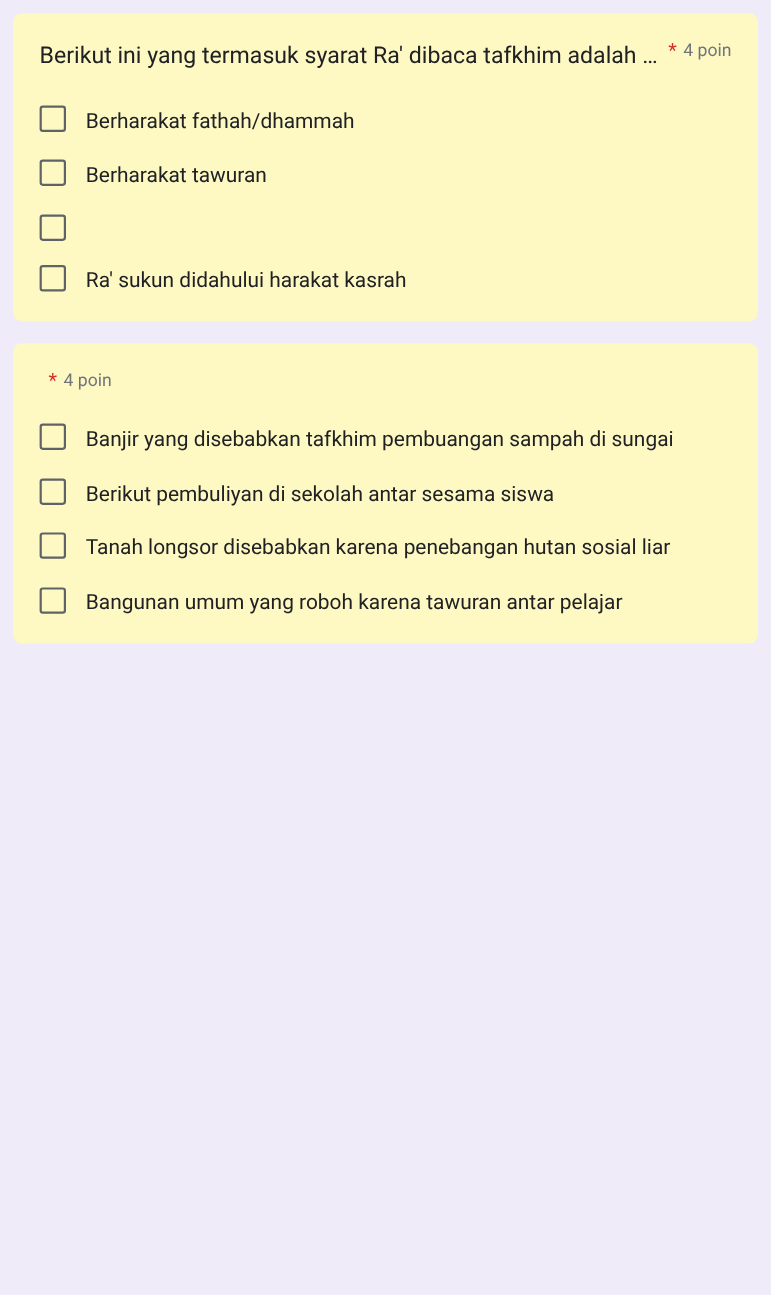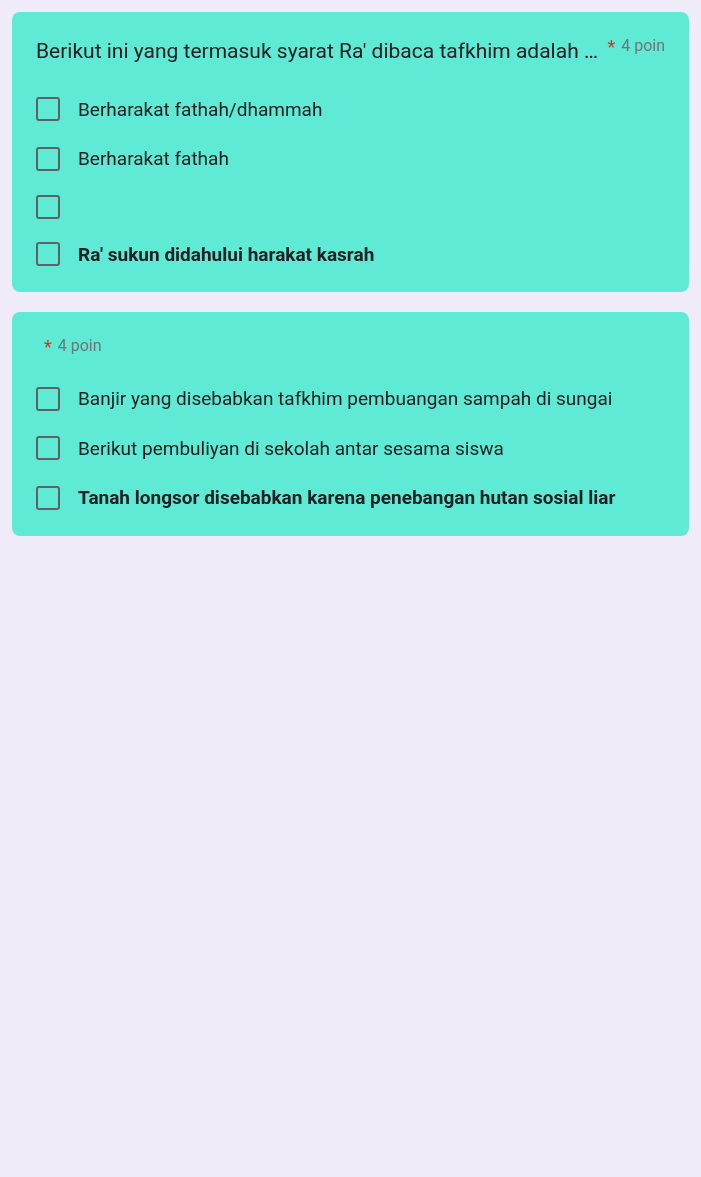--- a/index.html
+++ b/index.html
@@ -7,21 +7,21 @@
       padding: 0;
       box-sizing: border-box;
     }
     body {
       font-family: Roboto, Arial, sans-serif;
       background-color: #f0ebf8;
       padding: 12px;
       width: 701px;
     }
     .question-card {
-      background-color: #5eead4;
+      background-color: #fef9c3;
       border-radius: 8px;
       padding: 24px;
       margin-bottom: 20px;
     }
     .question-header {
       display: flex;
       align-items: flex-start;
       margin-bottom: 28px;
     }
     .question-title {
@@ -37,27 +37,25 @@
       margin-left: 8px;
       margin-right: 6px;
     }
     .points {
       color: #70757a;
       font-size: 16px;
       white-space: nowrap;
     }
     .option-row {
       display: flex;
-      align-items: center;
       margin-bottom: 22px;
       cursor: pointer;
     }
     .option-row:last-child {
       margin-bottom: 0;
-      font-weight: bold;
     }
     .checkbox {
       width: 24px;
       height: 24px;
       border: 2.5px solid #5f6368;
       border-radius: 3px;
       flex-shrink: 0;
       margin-right: 18px;
     }
     .option-label {
@@ -74,21 +72,21 @@
     <div class="question-title">Berikut ini yang termasuk syarat Ra' dibaca tafkhim adalah …</div>
     <span class="required-marker">*</span>
     <span class="points">4 poin</span>
   </div>
   <div class="option-row">
     <div class="checkbox"></div>
     <div class="option-label">Berharakat fathah/dhammah</div>
   </div>
   <div class="option-row">
     <div class="checkbox"></div>
-    <div class="option-label">Berharakat fathah</div>
+    <div class="option-label">Berharakat tawuran</div>
   </div>
   <div class="option-row">
     <div class="checkbox"></div>
   </div>
   <div class="option-row">
     <div class="checkbox"></div>
     <div class="option-label">Ra' sukun didahului harakat kasrah</div>
   </div>
 </div>
 
@@ -102,13 +100,17 @@
     <div class="option-label">Banjir yang disebabkan tafkhim pembuangan sampah di sungai</div>
   </div>
   <div class="option-row">
     <div class="checkbox"></div>
     <div class="option-label">Berikut pembuliyan di sekolah antar sesama siswa</div>
   </div>
   <div class="option-row">
     <div class="checkbox"></div>
     <div class="option-label">Tanah longsor disebabkan karena penebangan hutan sosial liar</div>
   </div>
+  <div class="option-row">
+    <div class="checkbox"></div>
+    <div class="option-label">Bangunan umum yang roboh karena tawuran antar pelajar</div>
+  </div>
 </div>
 
 </body></html>

